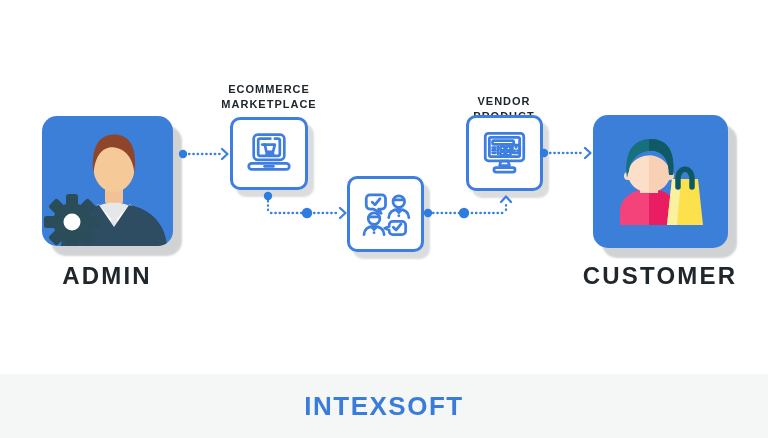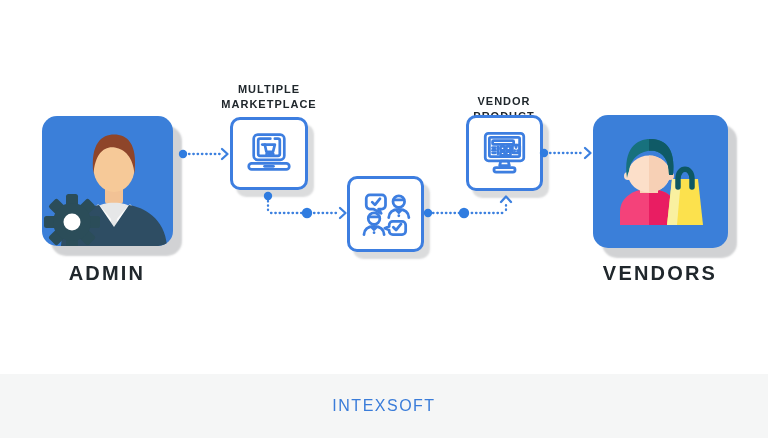--- a/index.html
+++ b/index.html
@@ -1,27 +1,27 @@
 <!DOCTYPE html>
 <html><head>
 <meta charset="utf-8">
 <style>
   html,body{margin:0;padding:0;background:#ffffff;}
   .stage{position:relative;width:768px;height:438px;background:#ffffff;overflow:hidden;
          font-family:"Liberation Sans",sans-serif;}
   .footer-band{position:absolute;left:0;top:374px;width:768px;height:64px;background:#f5f6f6;
          display:flex;align-items:center;justify-content:center;}
-  .logo-text{color:#3a7cd9;font-weight:400;font-size:16px;letter-spacing:1.5px;}
+  .logo-text{color:#3a7cd9;font-weight:700;font-size:26px;letter-spacing:1.5px;}
   .bigbox{position:absolute;background:#3b7fd9;border-radius:15px;overflow:hidden;
          box-shadow:9px 10px 2px rgba(90,95,100,0.28);}
   .iconbox{position:absolute;background:#ffffff;border:3px solid #3d7ee0;border-radius:10px;
          box-shadow:6px 7px 2px rgba(90,95,100,0.22);
          display:flex;align-items:center;justify-content:center;box-sizing:border-box;}
   .nodelabel{position:absolute;color:#20272c;font-weight:700;text-align:center;}
-  .label-lg{font-size:20px;letter-spacing:2.2px;}
+  .label-lg{font-size:24px;letter-spacing:2.2px;}
   .label-sm{font-size:11px;letter-spacing:1px;line-height:1.4;white-space:pre-line;}
   svg{display:block;}
   .overlay{position:absolute;left:0;top:0;pointer-events:none;}
 </style>
 </head>
 <body>
 
 <div class="stage">
 
   <div class="bigbox" style="left:42px;top:116px;width:131px;height:130px;">
@@ -44,21 +44,21 @@
           <rect x="-6" y="-28" width="12" height="14" rx="2.5" transform="rotate(270)"></rect>
           <rect x="-6" y="-28" width="12" height="14" rx="2.5" transform="rotate(315)"></rect>
           <circle r="19"></circle>
         </g>
         <circle r="8.5" fill="#ffffff"></circle>
       </g>
     </svg>
   </div>
   <div class="nodelabel label-lg" style="left:37px;top:262px;width:140px;">ADMIN</div>
 
-  <div class="nodelabel label-sm" style="left:194px;top:82px;width:150px;">MULTIPLE
+  <div class="nodelabel label-sm" style="left:194px;top:82px;width:150px;">ECOMMERCE
 MARKETPLACE</div>
   <div class="iconbox" style="left:230px;top:117px;width:78px;height:73px;">
     <svg viewBox="0 0 60 60" width="54" height="54" fill="none" stroke="#3d7ee0" stroke-width="3" stroke-linecap="round" stroke-linejoin="round">
       <rect x="13" y="8.5" width="34" height="28" rx="4.5"></rect>
       <path d="M36.5,13 h3.5 a2,2 0 0 1 2,2 v15 a2,2 0 0 1 -2,2 h-20 a2,2 0 0 1 -2,-2 v-15 a2,2 0 0 1 2,-2 h11.5"></path>
       <line x1="22.5" y1="19.5" x2="25.3" y2="19.5"></line>
       <path d="M25.3,19.5 h11.2 l-2,8 h-7.4 z"></path>
       <circle cx="28.6" cy="30.4" r="1.3"></circle>
       <circle cx="33.4" cy="30.4" r="1.3"></circle>
       <rect x="7.5" y="40.5" width="45" height="6.5" rx="3.2"></rect>
@@ -123,21 +123,21 @@
       <circle cx="77" cy="61" r="4" fill="#f7d0b5"></circle>
       <ellipse cx="56" cy="59" rx="21" ry="18.5" fill="#fcdfc9"></ellipse>
       <ellipse cx="56" cy="59" rx="21" ry="18.5" fill="#f7d0b5" clip-path="url(#custR)"></ellipse>
       <path d="M34,63 C30,33 44,24 57,24 C72,24 83,33 80,60 L76,60 C76,45 70,38 62,36 C52,34 38,40 36,56 C35,58.5 34.4,61 34,63 Z" fill="#17717d"></path>
       <path d="M34,63 C30,33 44,24 57,24 C72,24 83,33 80,60 L76,60 C76,45 70,38 62,36 C52,34 38,40 36,56 C35,58.5 34.4,61 34,63 Z" fill="#0f5a66" clip-path="url(#custR)"></path>
       <path d="M79,64 L105,64 L110,110 L74,110 Z" fill="#fce14d"></path>
       <path d="M79,64 L88,64 L84,110 L74,110 Z" fill="#f9f0a0"></path>
       <path d="M85,72 L85,64 C85,51 99,51 99,64 L99,72" stroke="#0d5863" stroke-width="5.5" fill="none" stroke-linecap="round"></path>
     </svg>
   </div>
-  <div class="nodelabel label-lg" style="left:580px;top:262px;width:160px;">VENDORS</div>
+  <div class="nodelabel label-lg" style="left:580px;top:262px;width:160px;">CUSTOMER</div>
 
   <svg class="overlay" width="768" height="438" viewBox="0 0 768 438">
     <g stroke="#3c80df" stroke-width="2.3" fill="none" stroke-linecap="round" stroke-linejoin="round">
       <g>
         <circle cx="183" cy="154" r="4.2" fill="#2f7ce0" stroke="none"></circle>
         <line x1="189" y1="154" x2="221" y2="154" stroke-dasharray="0.5 3.8"></line>
         <polyline points="222,149 227.5,154 222,159"></polyline>
       </g>
       <g>
         <circle cx="268" cy="196" r="4.2" fill="#2f7ce0" stroke="none"></circle>

